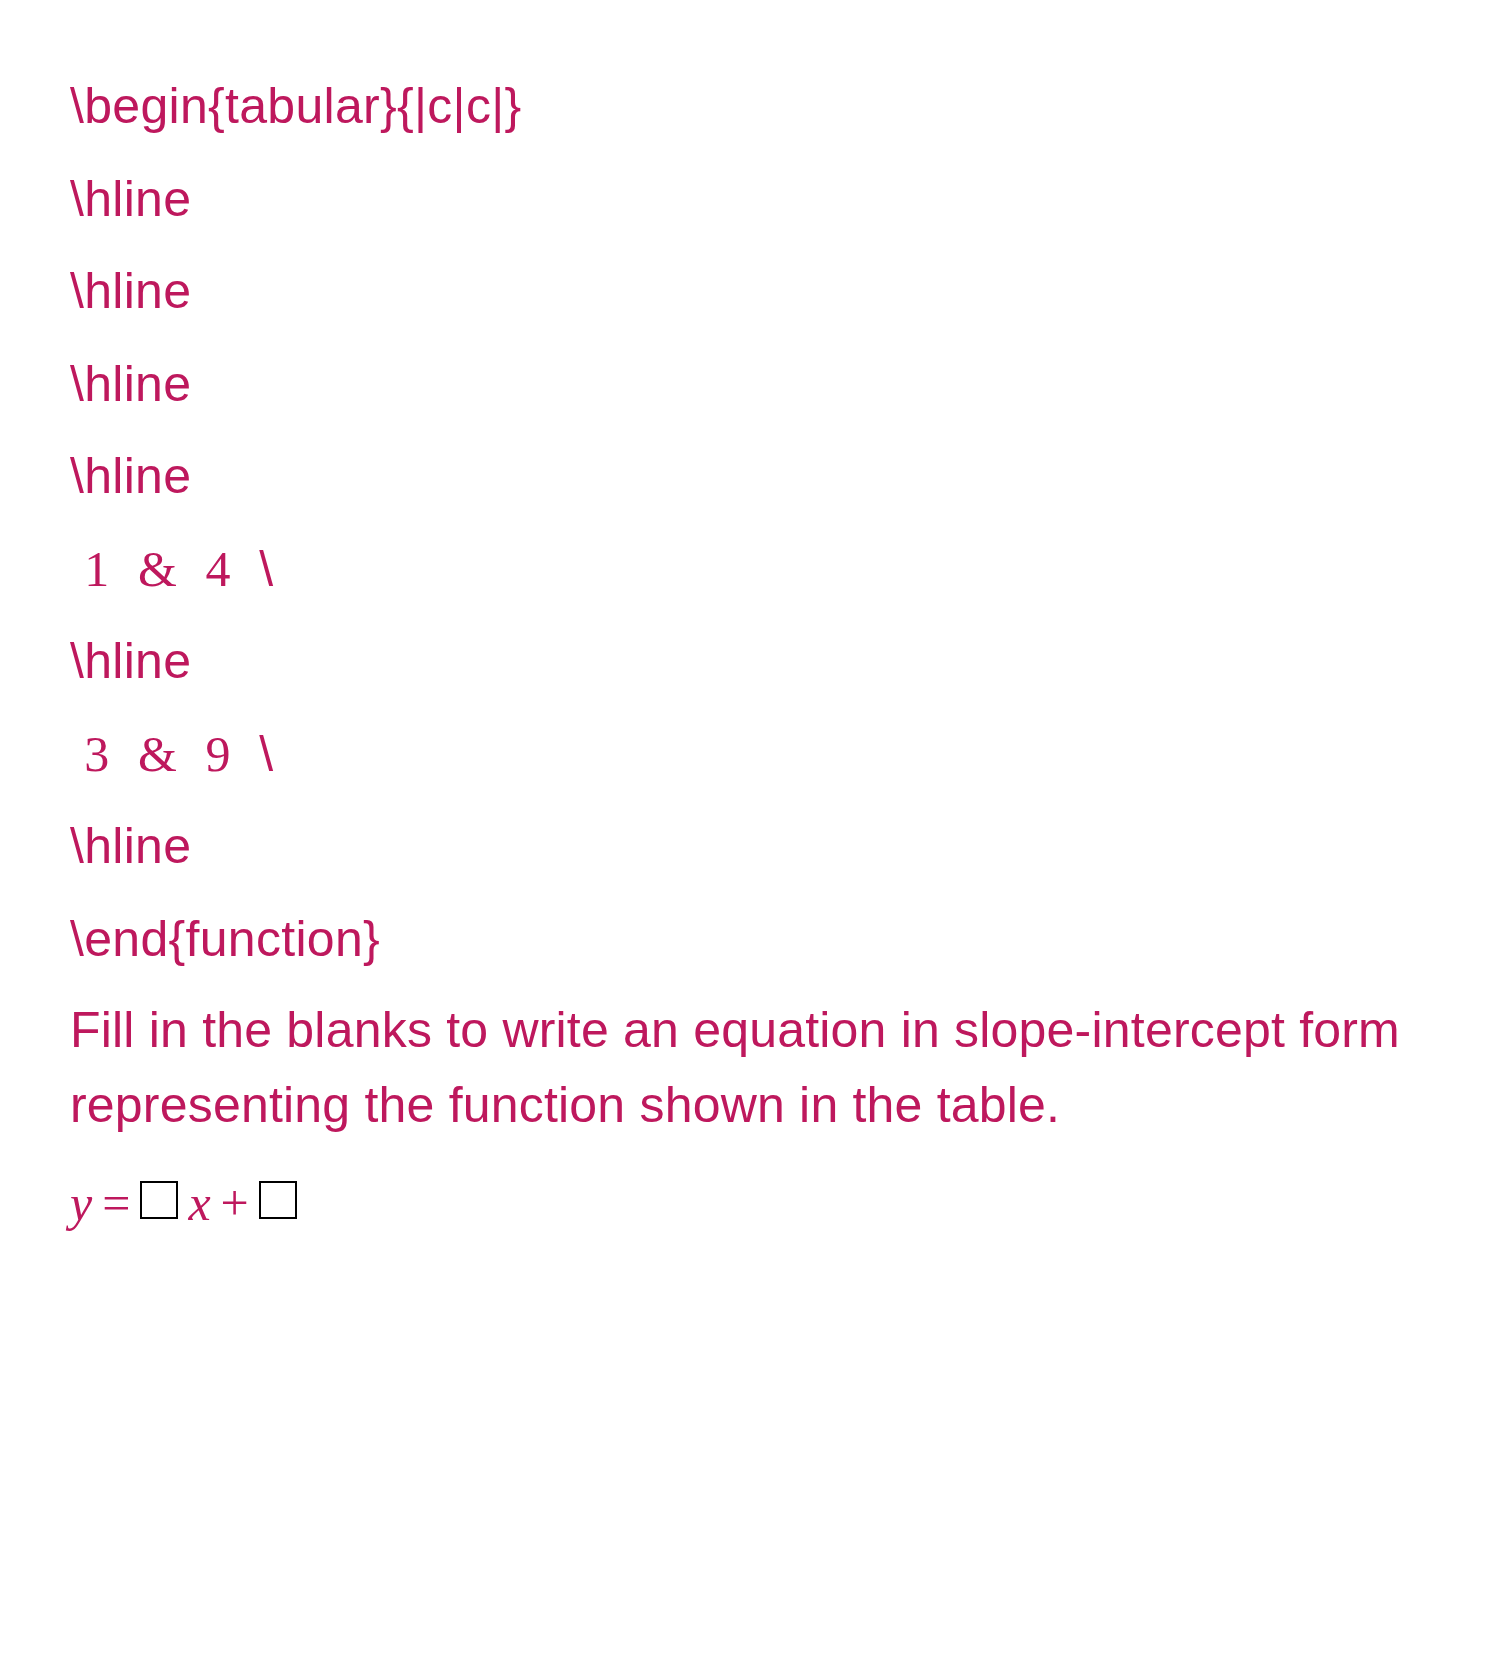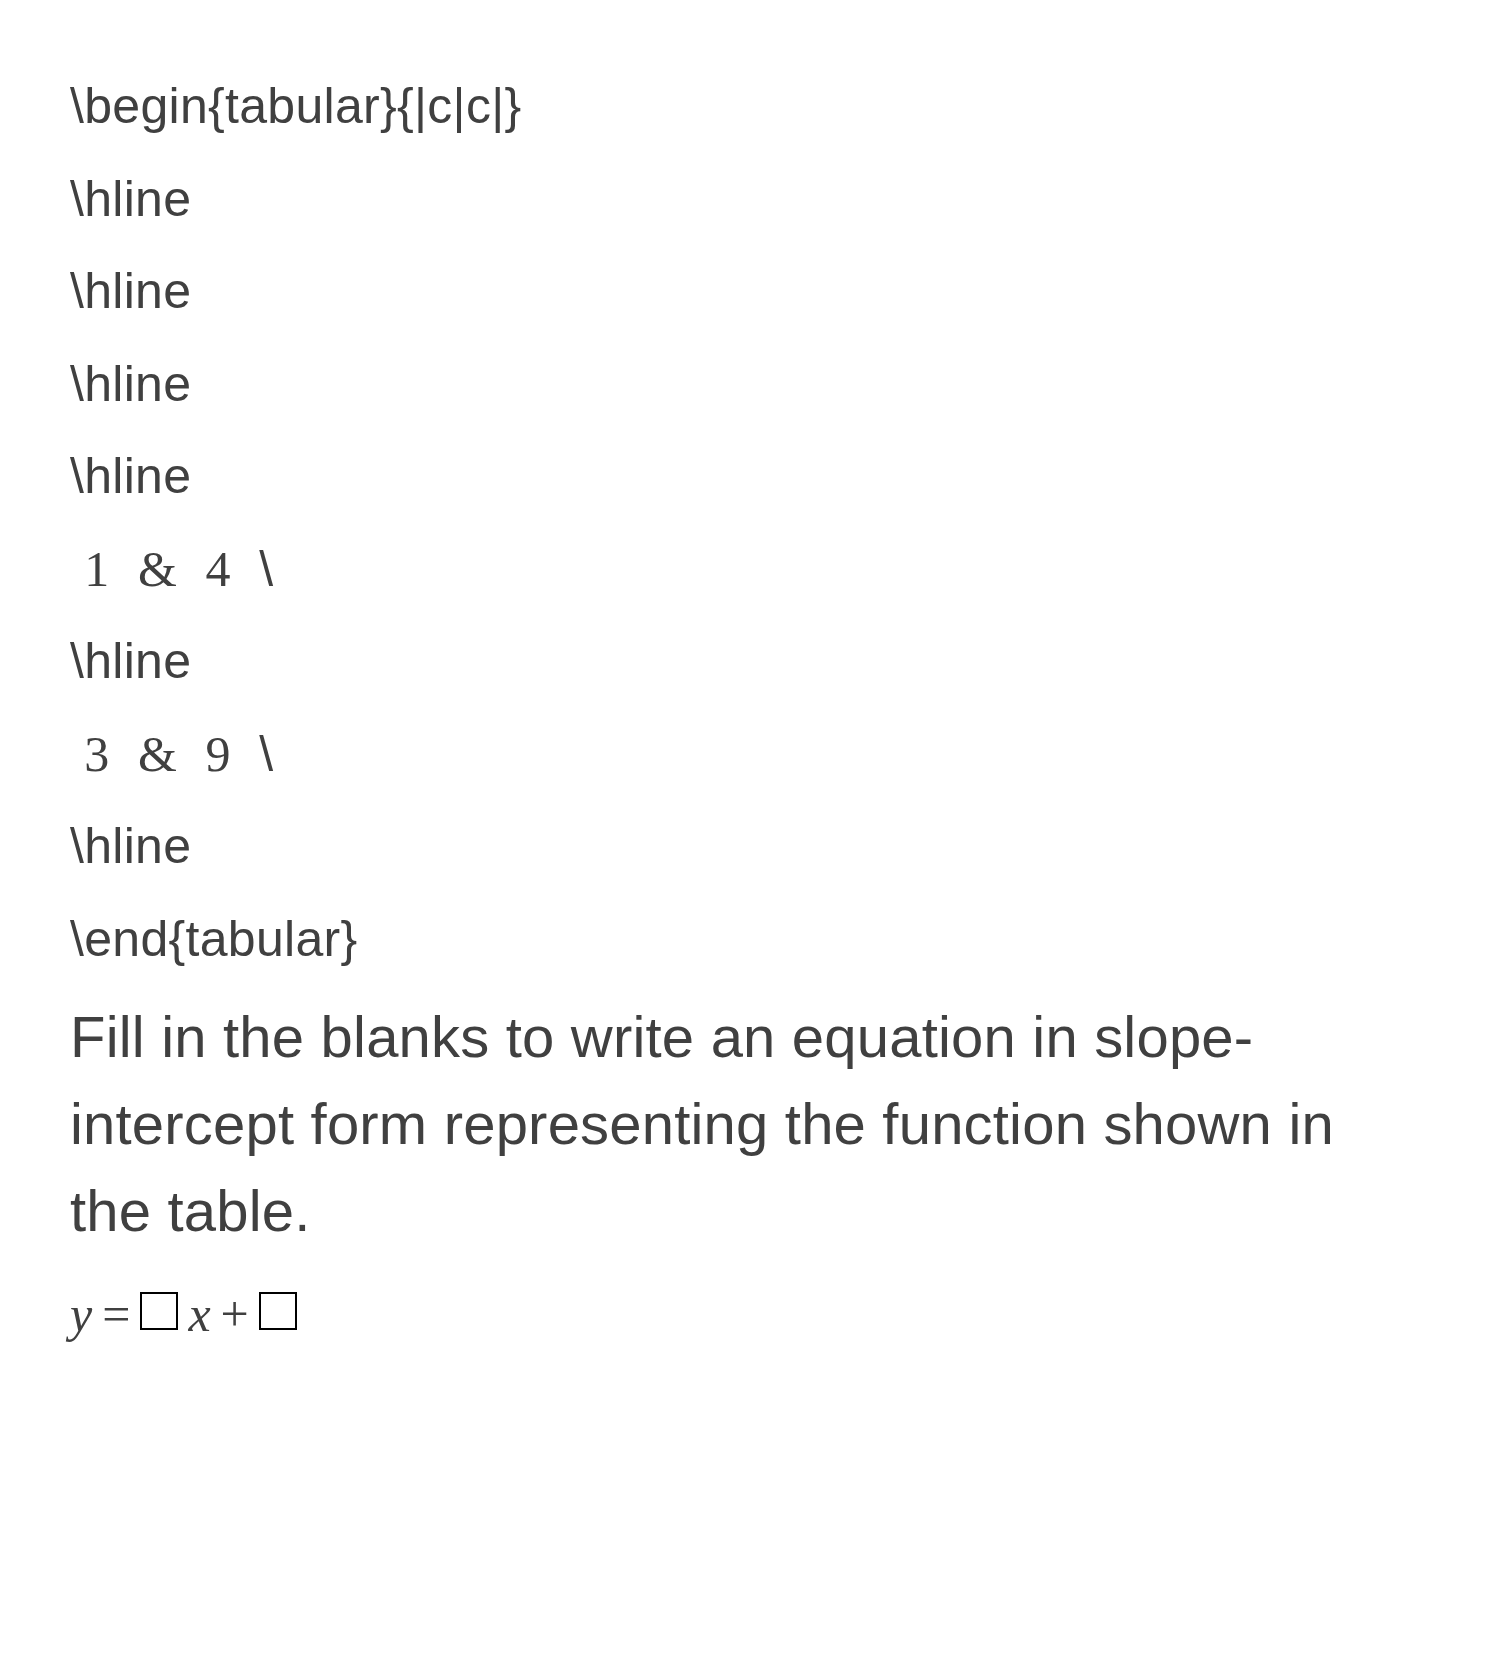--- a/index.html
+++ b/index.html
@@ -11,21 +11,21 @@
       width: 1500px;
       height: 1656px;
       background: #ffffff;
       font-family: -apple-system, BlinkMacSystemFont, "Segoe UI", Helvetica, Arial, sans-serif;
       padding: 60px 70px;
       color: #000;
     }
     .content {
       font-size: 50px;
       line-height: 1.85;
-      color: #404040;
+      color: #be185d;
     }
     .latex-line {
       display: block;
       letter-spacing: 0.3px;
     }
     .math-var {
       font-family: "Times New Roman", Georgia, serif;
       font-style: italic;
       font-size: 50px;
     }
@@ -33,21 +33,21 @@
       font-family: "Times New Roman", Georgia, serif;
       font-style: normal;
       font-size: 50px;
     }
     .math-op {
       font-family: "Times New Roman", Georgia, serif;
       font-style: normal;
       font-size: 50px;
     }
     .prompt {
-      font-size: 58px;
+      font-size: 50px;
       line-height: 1.5;
       margin-top: 8px;
       letter-spacing: 0.2px;
     }
     .equation-line {
       font-family: "Times New Roman", Georgia, serif;
       font-size: 50px;
       margin-top: 14px;
       display: flex;
       align-items: center;
@@ -96,21 +96,21 @@
 
   <span class="latex-line">
     &nbsp;<span class="math-num">3</span>&nbsp;
     <span class="amp">&amp;</span>&nbsp;
     <span class="math-num">9</span>&nbsp;
     <span>\</span>
   </span>
 
   <span class="latex-line">\hline</span>
 
-  <span class="latex-line">\end{tabular}</span>
+  <span class="latex-line">\end{function}</span>
 
   <div class="prompt">Fill in the blanks to write an equation in slope-intercept form representing the function shown in the table.</div>
 
   <div class="equation-line">
     <span class="math-var">y</span>
     <span class="math-op">=</span>
     <span class="box-placeholder"></span>
       <span class="math-var">x</span>
     <span class="math-op">+</span>
     <span class="box-placeholder"></span>

